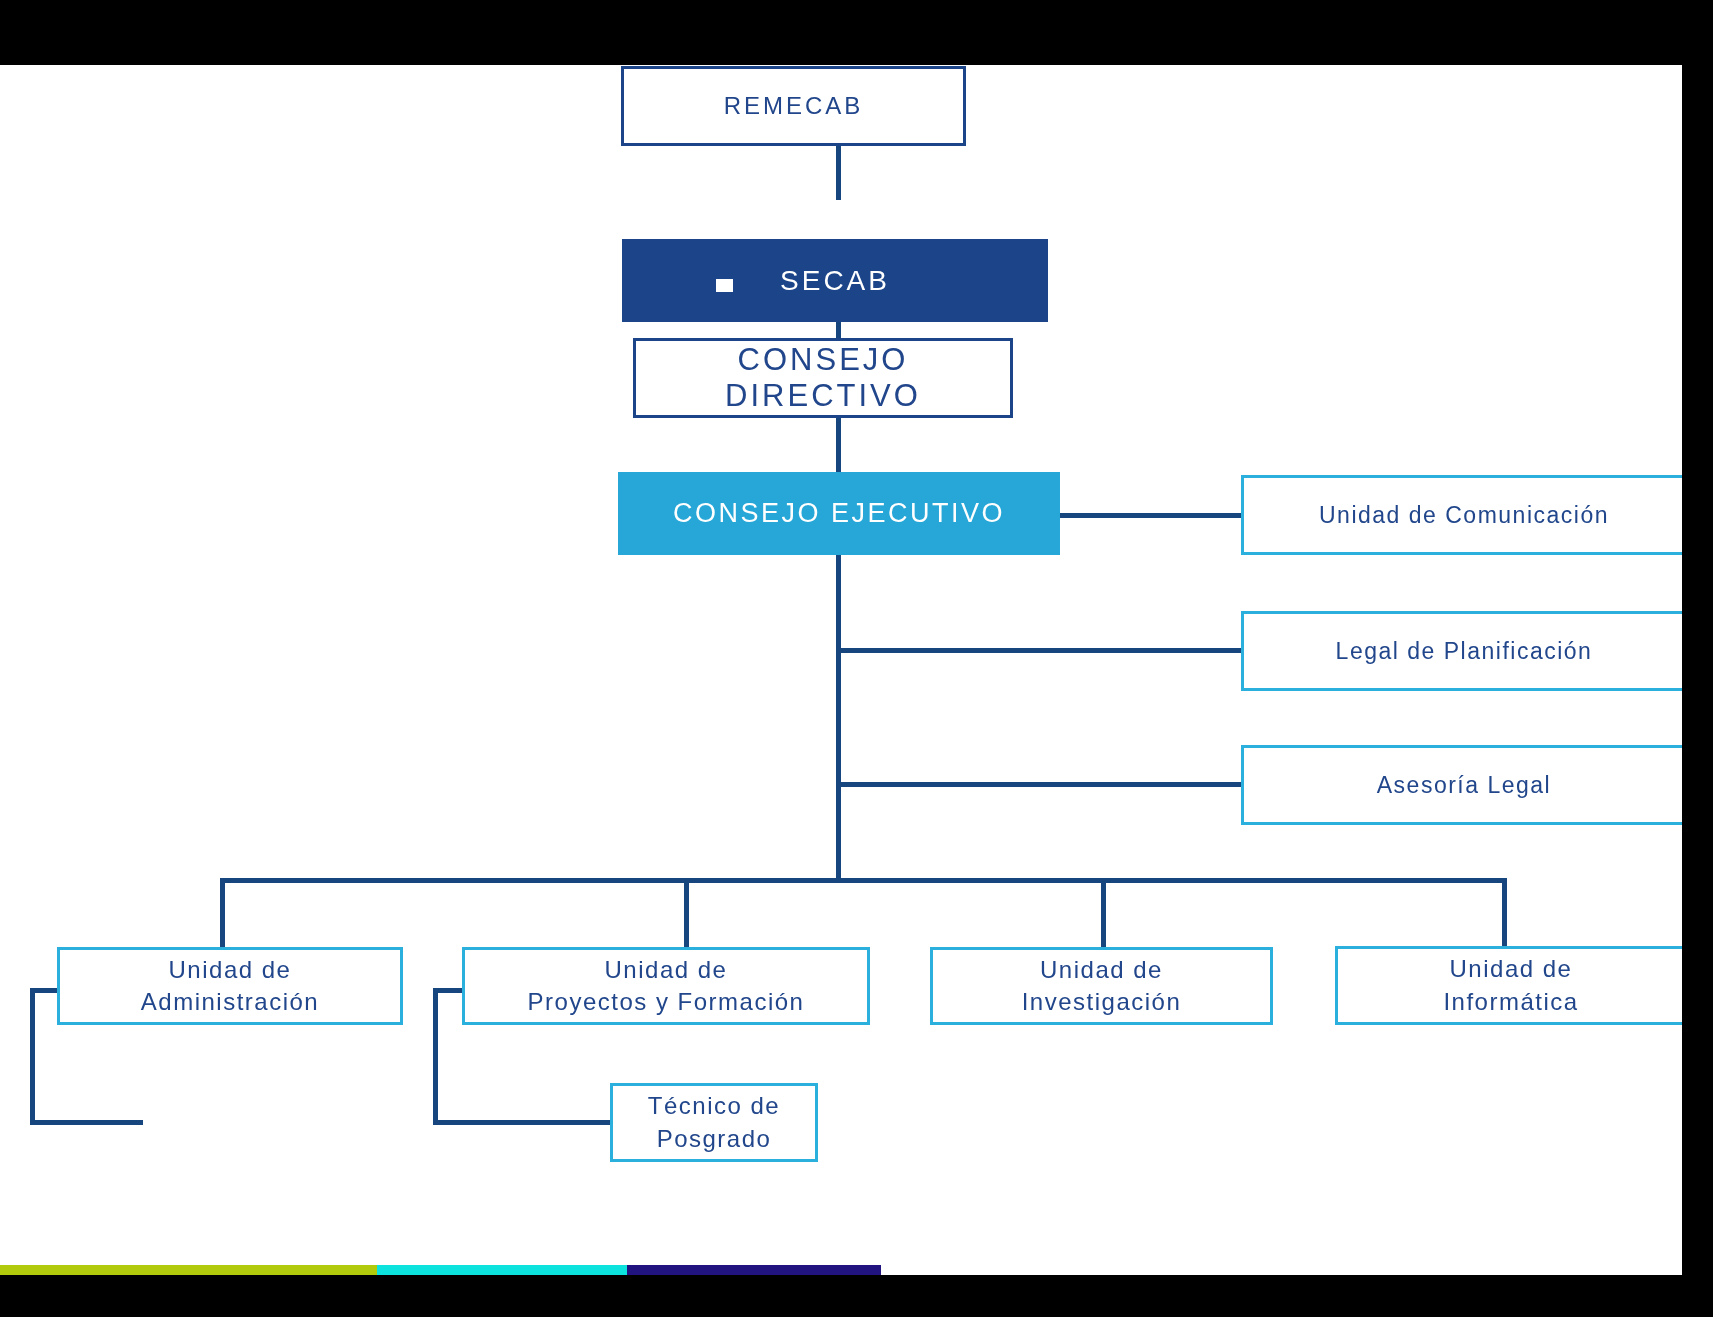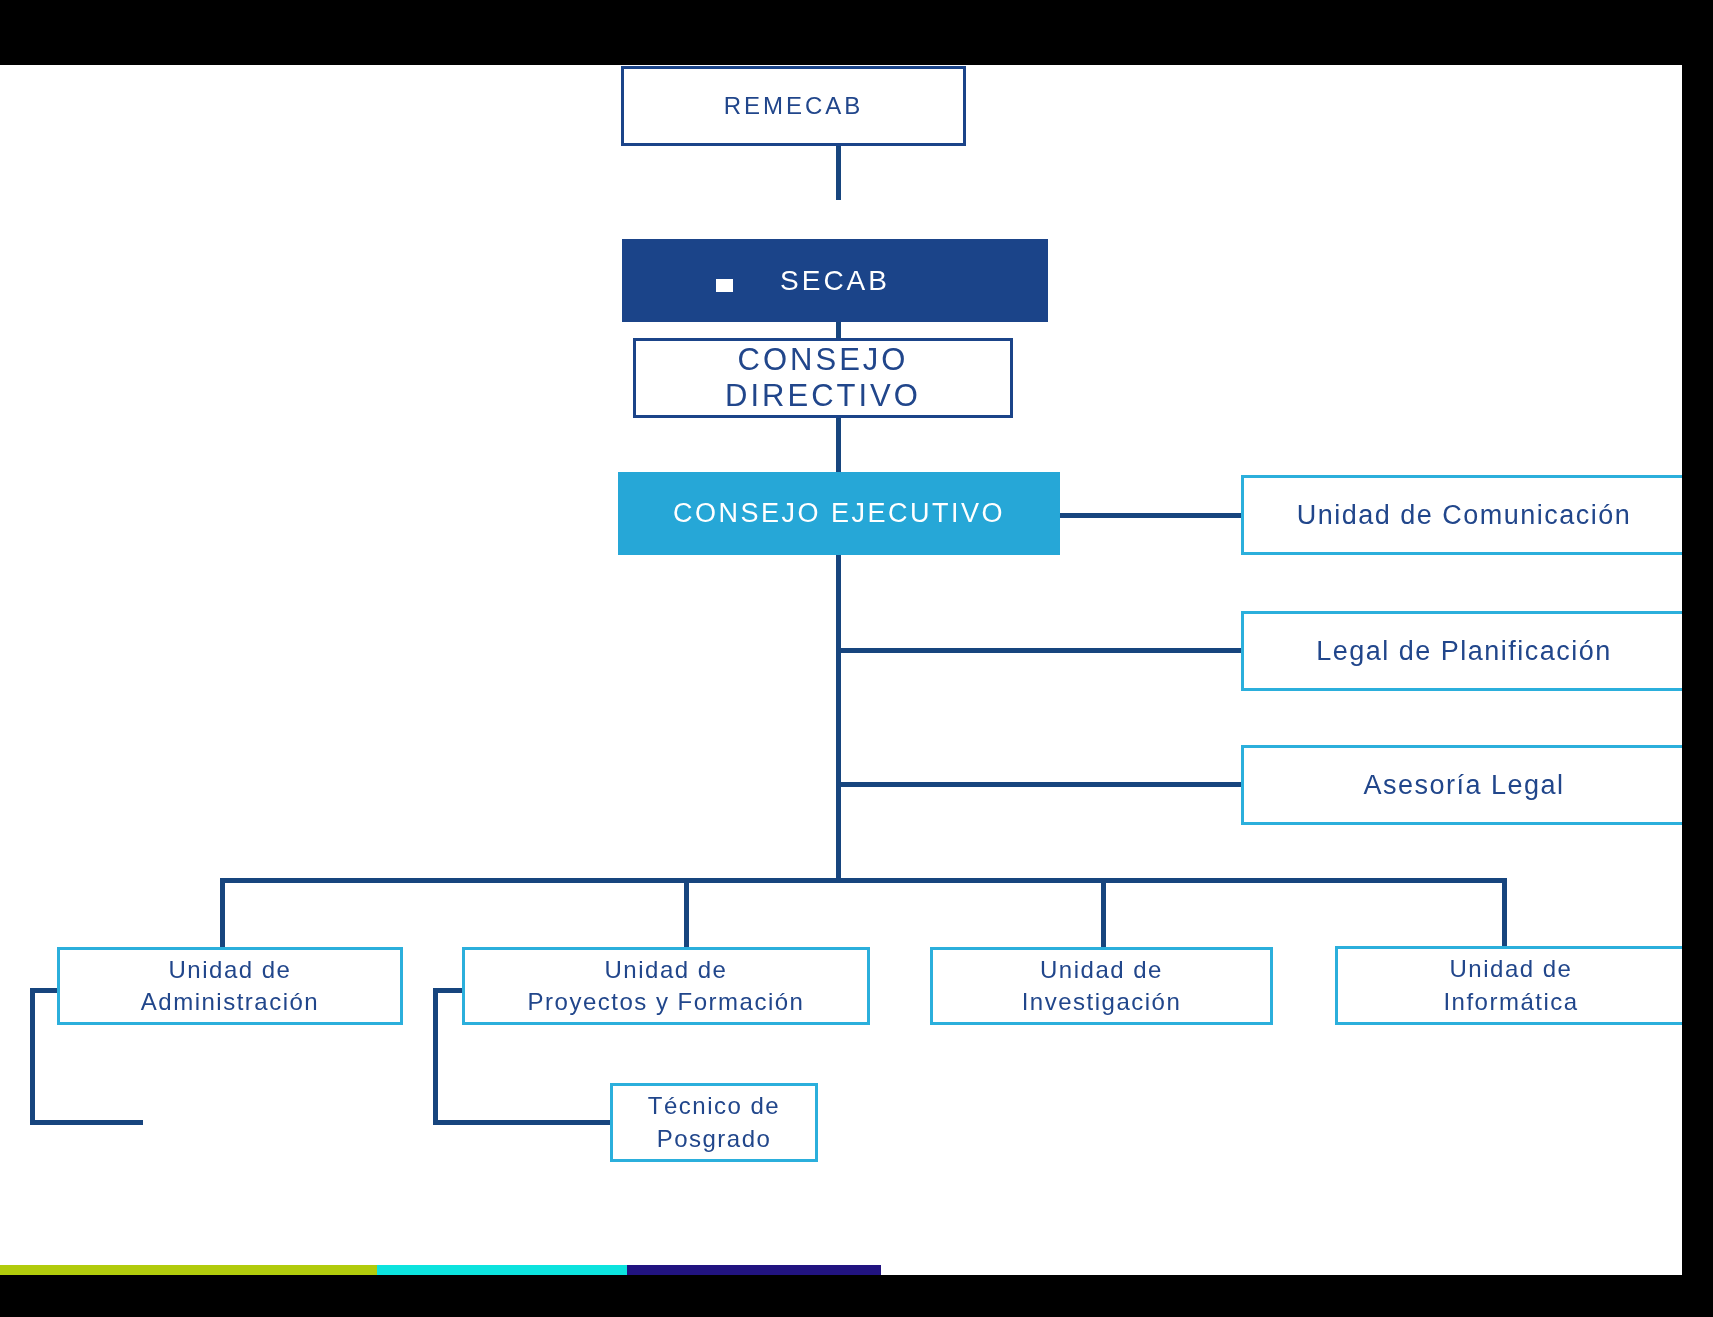--- a/index.html
+++ b/index.html
@@ -14,21 +14,21 @@
     color:#21468B;background:#fff;
   }
   .outline-navy{border:3px solid #1B4489;}
   .outline-cyan{border:3px solid #2BAFDC;}
   .fill-navy{background:#1B4489;color:#fff;border:none;}
   .fill-cyan{background:#26A7D7;color:#fff;border:none;}
   .t-remecab{font-size:24px;letter-spacing:3px;}
   .t-secab{font-size:28px;letter-spacing:3px;}
   .t-consejo{font-size:31px;letter-spacing:3px;}
   .t-director{font-size:27px;letter-spacing:2.5px;}
-  .t-side{font-size:27px;letter-spacing:1.5px;}
+  .t-side{font-size:23px;letter-spacing:1.5px;}
   .t-unit{font-size:24px;letter-spacing:1.5px;line-height:1.35;}
   .conn{position:absolute;background:#17457E;z-index:5;}
   .artifact{position:absolute;background:#ffffff;z-index:20;}
   .bar{position:absolute;height:10px;top:1265px;z-index:40;}
 </style>
 </head>
 <body>
 
 <div id="stage">
 

